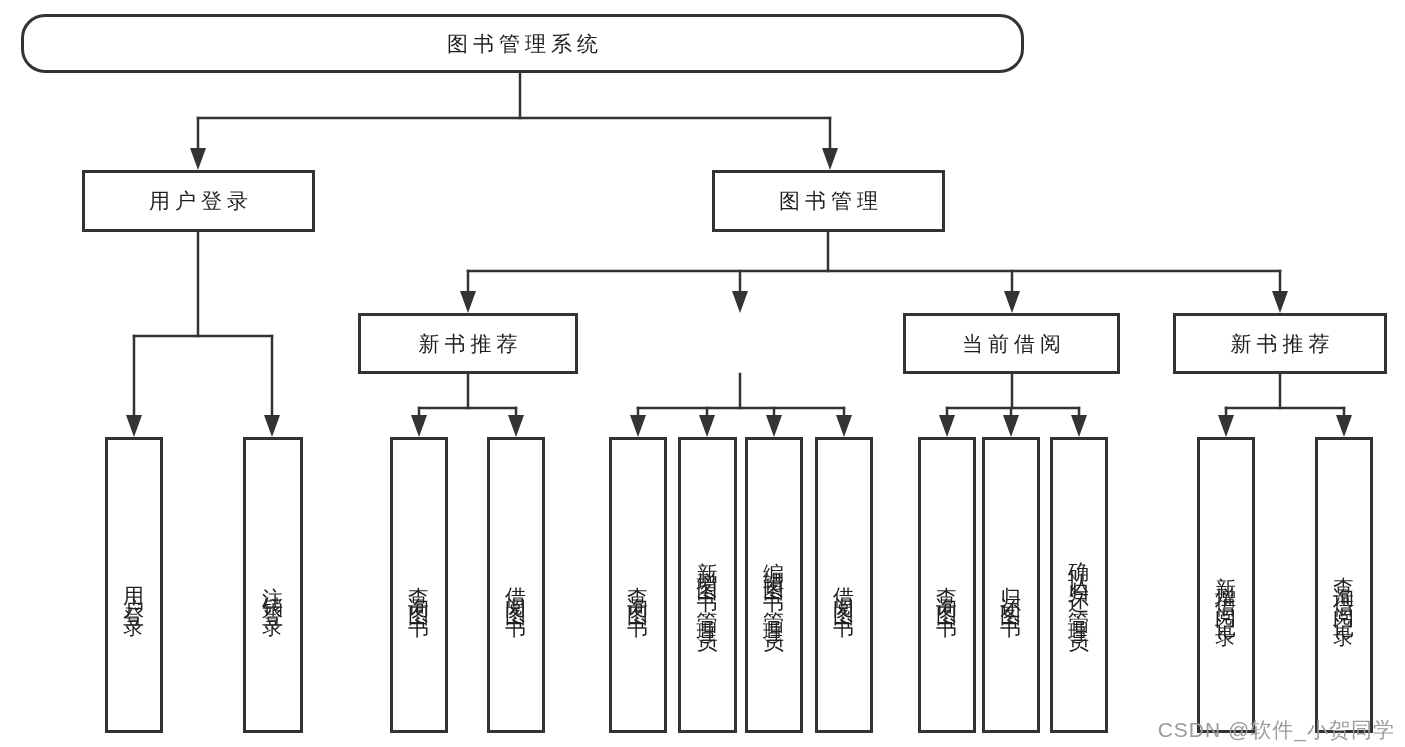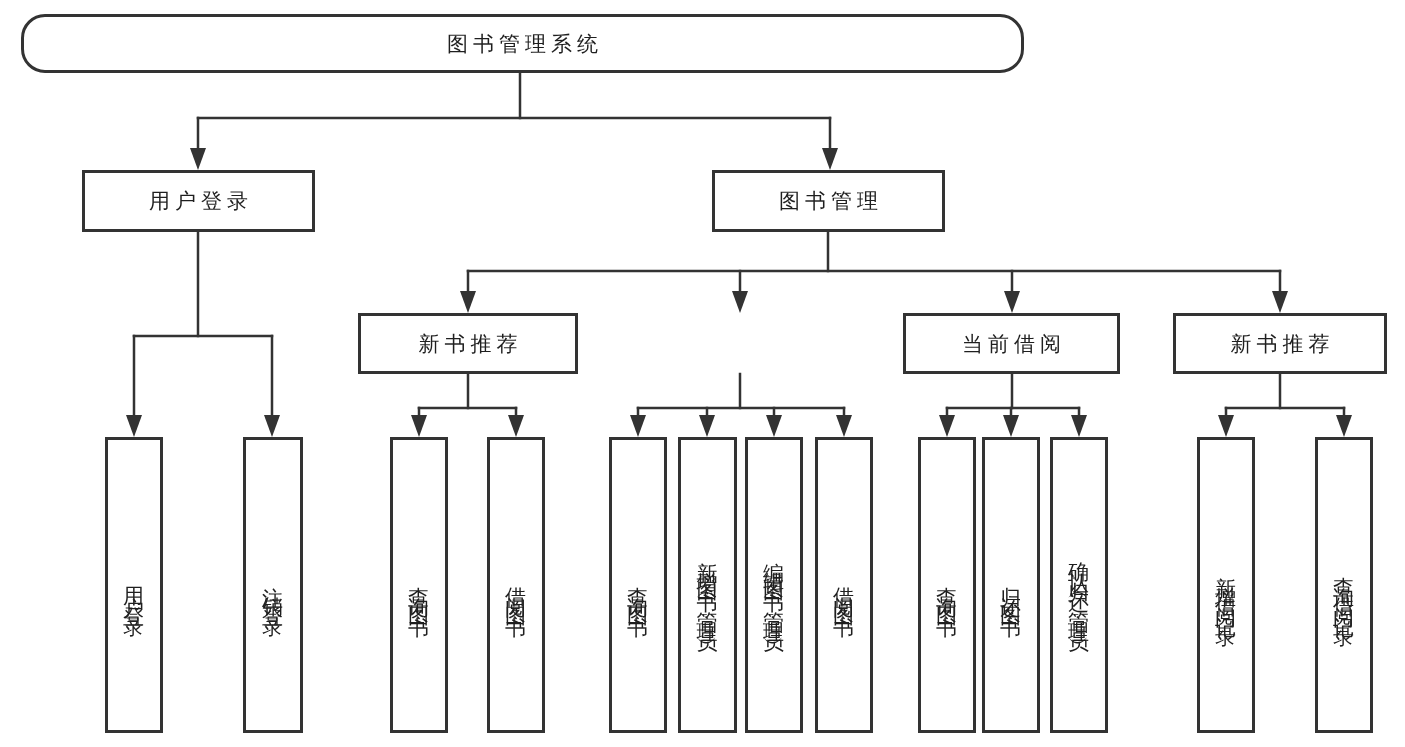--- a/index.html
+++ b/index.html
@@ -194,14 +194,15 @@
     <span>确认归还（管理员）</span>
   </div>
 
   <div class="node leaf lf-5a">
     <span>新增借阅记录</span>
   </div>
   <div class="node leaf lf-5b">
     <span>查询借阅记录</span>
   </div>
 
+  <div class="watermark">CSDN @软件_小贺同学</div>
 
 </div>
 
 </body></html>

